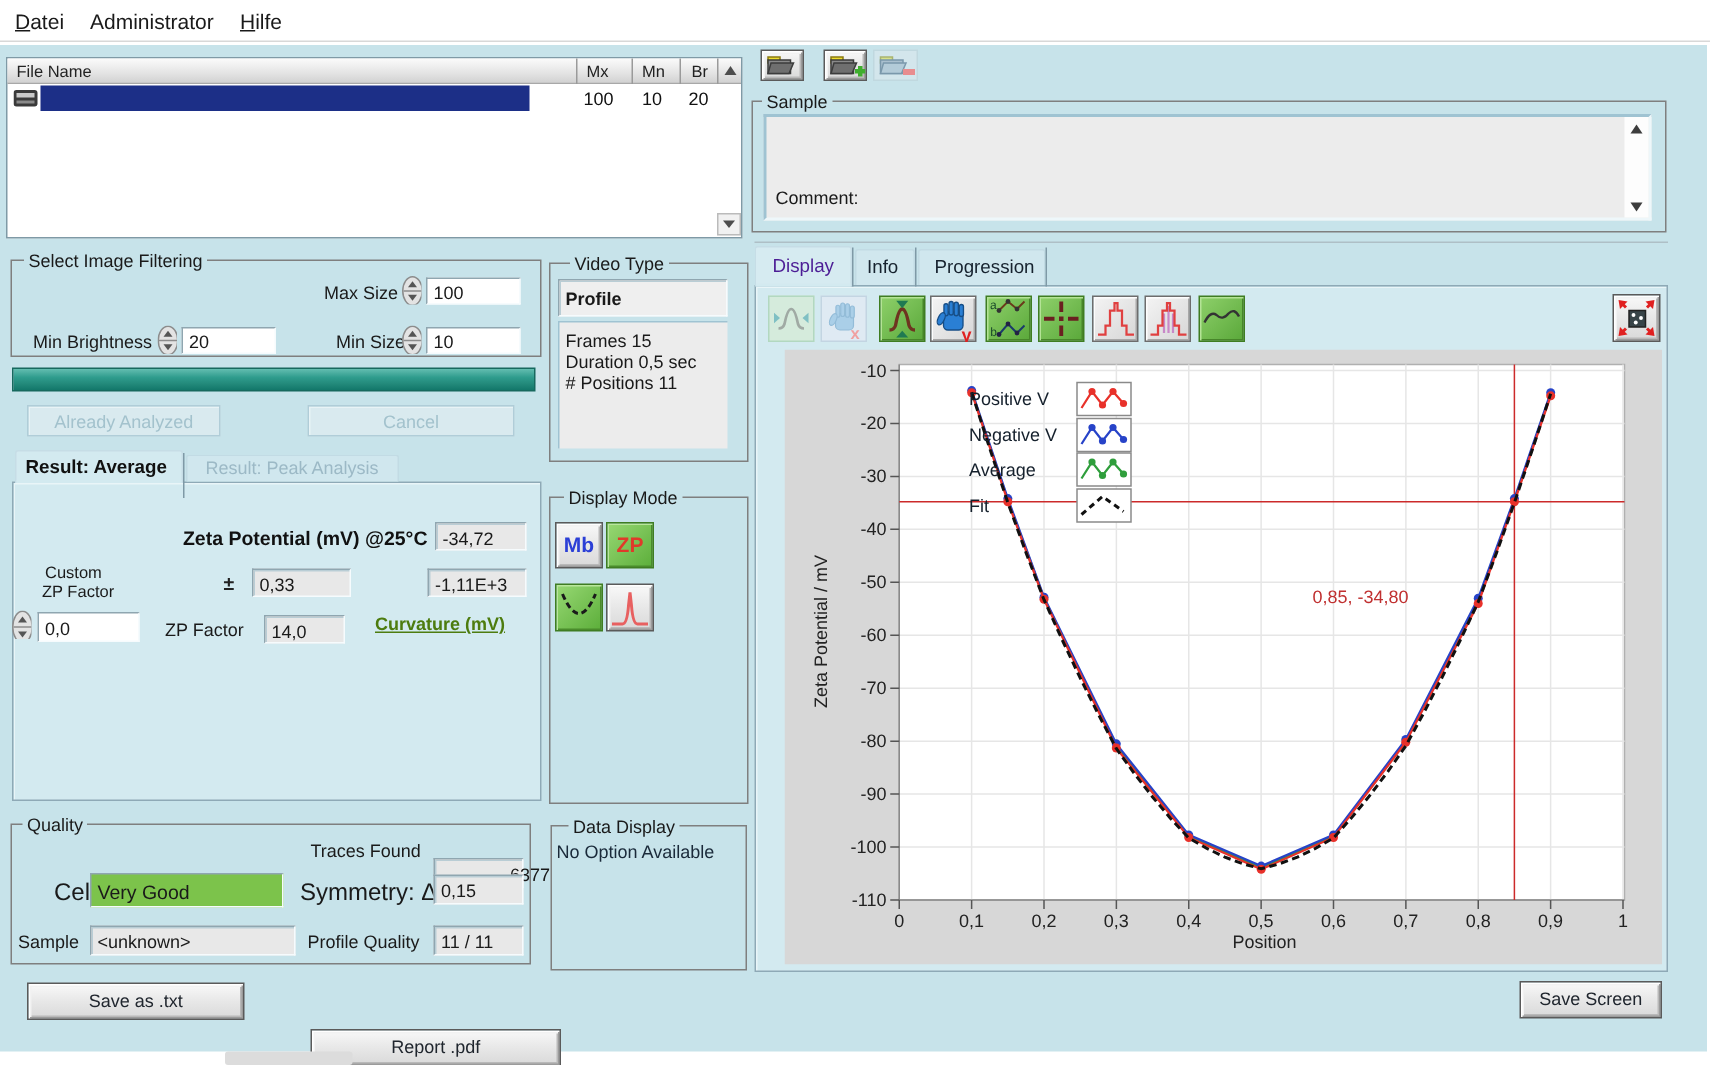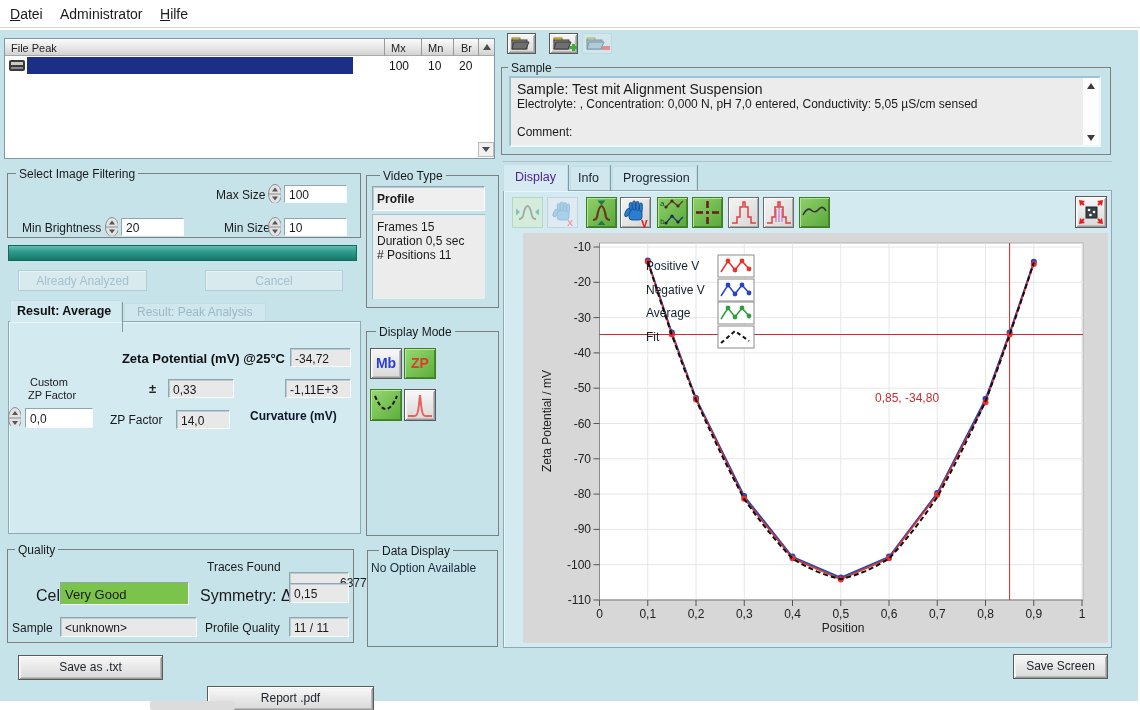--- a/index.html
+++ b/index.html
@@ -25,21 +25,21 @@
 <div id="win">
 <div id="menubar">
   <span class="menuitem" style="left:10px;"><u>D</u>atei</span>
   <span class="menuitem" style="left:60px;">Administrator</span>
   <span class="menuitem" style="left:160px;"><u>H</u>ilfe</span>
 </div>
 <div id="bg"></div>
 
 <div id="listbox" class="abs" style="left:4px;top:38px;width:491px;height:121px;background:#fff;border:1px solid #7f9aa6;">
   <div class="abs" style="left:0;top:0;width:489px;height:17px;background:linear-gradient(180deg,#fbfbfb,#e4e4e4 60%,#d2d2d2);border-bottom:1px solid #a8a8a8;">
-    <span class="abs" style="left:6px;top:3px;font-size:11px;color:#222;">File Peak</span>
+    <span class="abs" style="left:6px;top:3px;font-size:11px;color:#222;">File Name</span>
     <div class="abs" style="left:379px;top:0;width:1px;height:17px;background:#9a9a9a;"></div>
     <span class="abs" style="left:386px;top:3px;font-size:11px;color:#222;">Mx</span>
     <div class="abs" style="left:416px;top:0;width:1px;height:17px;background:#9a9a9a;"></div>
     <span class="abs" style="left:423px;top:3px;font-size:11px;color:#222;">Mn</span>
     <div class="abs" style="left:448px;top:0;width:1px;height:17px;background:#9a9a9a;"></div>
     <span class="abs" style="left:456px;top:3px;font-size:11px;color:#222;">Br</span>
     <div class="abs" style="left:473px;top:0;width:1px;height:17px;background:#9a9a9a;"></div>
     <svg class="abs" style="left:475px;top:0;" width="14" height="17">
           <polygon points="7,5 11,11 3,11" fill="#4d4d4d"></polygon>
         </svg>
@@ -80,22 +80,20 @@
     <rect x="1" y="2" width="8" height="4" fill="#d8e06a" stroke="#9aa24a" stroke-width="1"></rect>
     <rect x="1" y="4" width="15" height="9" fill="#9db4c6" stroke="#5d7f96" stroke-width="1"></rect>
     <polygon points="3,6 18,6 15,13 1,13" fill="#a9c2d2" stroke="#5d7f96" stroke-width="1"></polygon>
     <rect x="16" y="10" width="8" height="4" fill="#f07070"></rect>
   </svg>
 </div>
 <div id="samplegrp">
   <div class="grp" style="left:501px;top:67px;width:610px;height:88px;"></div>
   <span class="grplabel" style="left:508px;top:62px;">Sample</span>
   <div class="abs" style="left:509px;top:76px;width:592px;height:71px;background:#ececec;border-top:2px solid #9fc3d2;border-left:2px solid #9fc3d2;border-bottom:2px solid #eef7fa;border-right:2px solid #eef7fa;">
-    <span class="abs" style="left:6px;top:3px;font-size:14px;color:#1a1a1a;">Sample: Test mit Alignment Suspension</span>
-    <span class="abs" style="left:6px;top:19px;font-size:12px;color:#1a1a1a;">Electrolyte: , Concentration: 0,000 N, pH 7,0 entered, Conductivity: 5,05 µS/cm sensed</span>
     <span class="abs" style="left:6px;top:47px;font-size:12px;color:#1a1a1a;">Comment:</span>
     <div class="abs" style="left:572px;top:0;width:16px;height:67px;background:#fdfdfd;">
       <svg class="abs" style="left:2px;top:3px;" width="12" height="10">
             <polygon points="6,2 10,8 2,8" fill="#3d3d3d"></polygon>
           </svg>
       <svg class="abs" style="left:2px;top:55px;" width="12" height="10">
             <polygon points="6,8 10,2 2,2" fill="#3d3d3d"></polygon>
           </svg>
     </div>
   </div>
@@ -164,21 +162,21 @@
         <polygon points="7,4 10,8 4,8" fill="#555"></polygon>
         <polygon points="7,18 10,14 4,14" fill="#555"></polygon>
       </svg>
   <div class="whitein" style="left:25px;top:408px;width:68px;height:20px;">
         <div class="fieldtxt">0,0</div>
       </div>
   <span class="lbl" style="left:110px;top:413px;font-size:12px;">ZP Factor</span>
   <div class="sunken" style="left:176px;top:410px;width:54px;height:19px;">
         <div class="fieldtxt">14,0</div>
       </div>
-  <span class="abs" style="left:250px;top:409px;font-size:12px;font-weight:bold;color:#0f172a;">Curvature (mV)</span>
+  <span class="abs" style="left:250px;top:409px;font-size:12px;font-weight:bold;color:#4d7c0f;text-decoration:underline;">Curvature (mV)</span>
 </div>
 <div id="qualitygrp">
   <div class="grp" style="left:7px;top:549px;width:347px;height:94px;"></div>
   <span class="grplabel" style="left:15px;top:544px;">Quality</span>
   <span class="lbl" style="left:207px;top:560px;font-size:12px;">Traces Found</span>
   <div class="sunken" style="left:289px;top:572px;width:60px;height:20px;padding-left:46px;">
         <div class="fieldtxt">6377</div>
       </div>
   <span class="lbl" style="left:36px;top:587px;font-size:16px;">Cell</span>
   <div class="abs" style="left:60px;top:582px;width:129px;height:23px;background:#7cc34b;border-top:1px solid #8fa6b0;border-left:1px solid #8fa6b0;border-bottom:1px solid #f6fbfd;border-right:1px solid #f6fbfd;">

